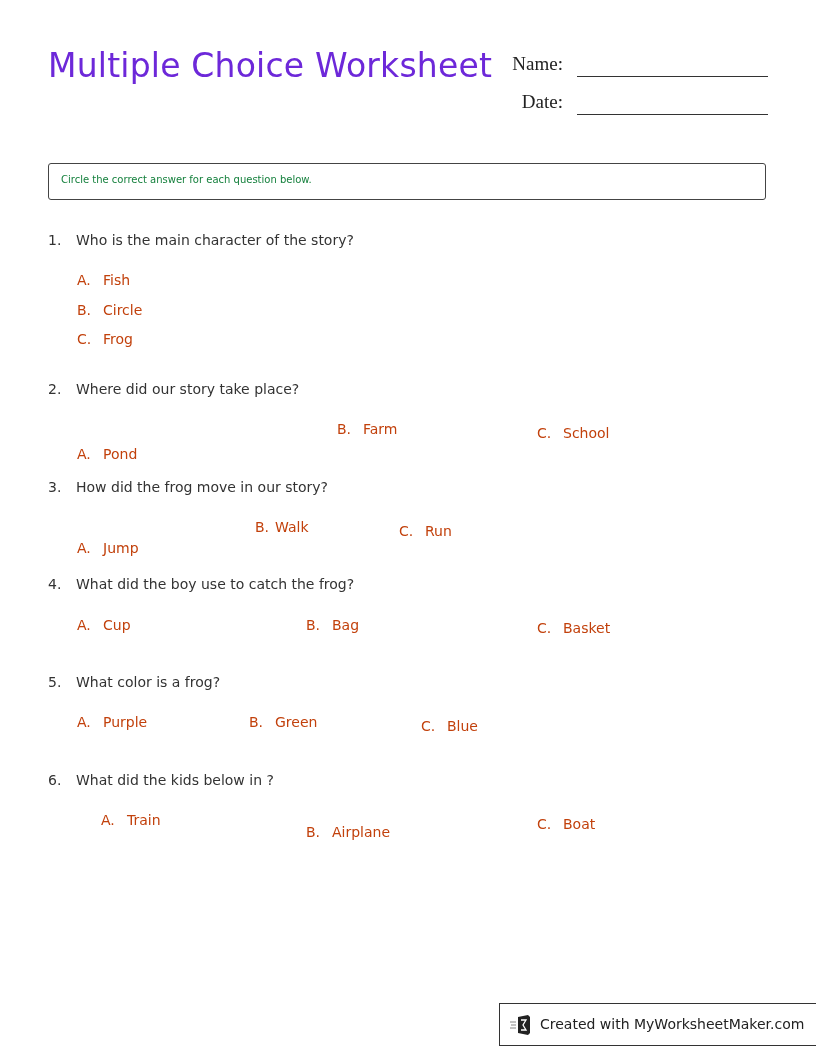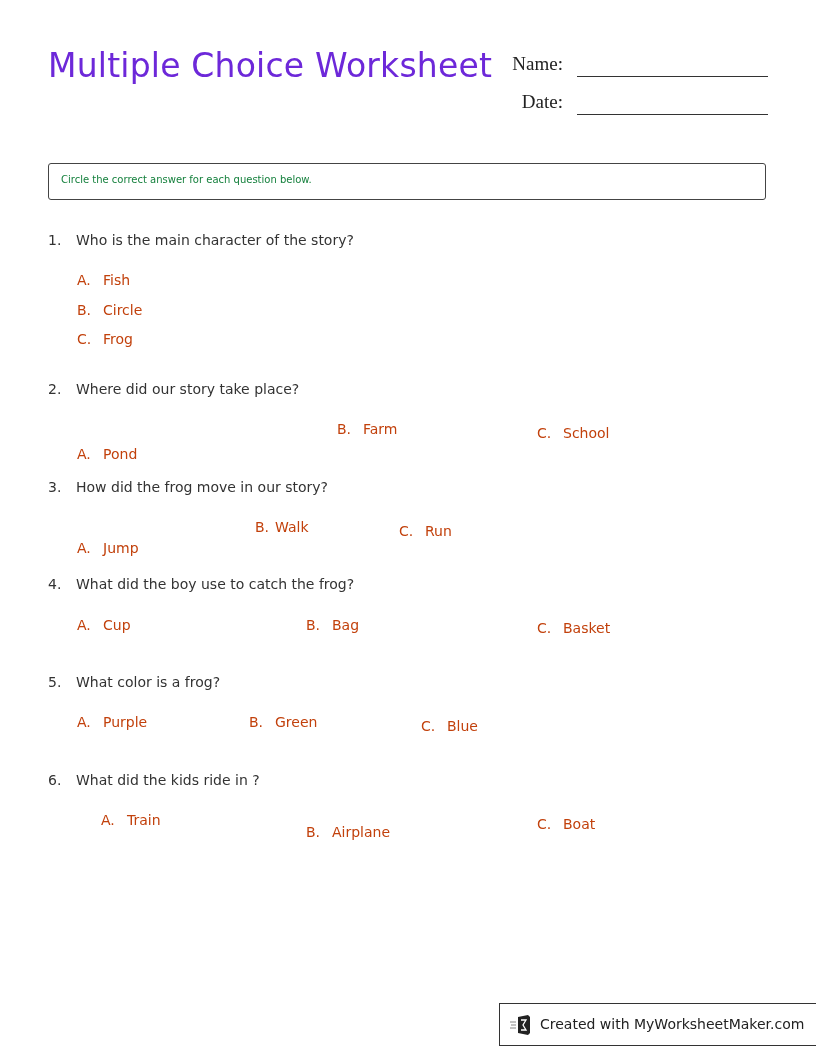--- a/index.html
+++ b/index.html
@@ -88,21 +88,21 @@
     <span class="qtext">What color is a frog?</span>
   </div>
   <div class="opt" style="left:77px; top:714px;"><span class="letter">A.</span><span>Purple</span></div>
   <div class="opt" style="left:249px; top:714px;"><span class="letter">B.</span><span>Green</span></div>
   <div class="opt" style="left:421px; top:718px;"><span class="letter">C.</span><span>Blue</span></div>
 </div>
 
 <div>
   <div class="q" style="top:772px; left:0; width:816px;">
     <span class="qnum">6.</span>
-    <span class="qtext">What did the kids ride in ?</span>
+    <span class="qtext">What did the kids below in ?</span>
   </div>
   <div class="opt" style="left:77px; top:812px;margin-left:24px;"><span class="letter">A.</span><span>Train</span></div>
   <div class="opt" style="left:306px; top:812px;margin-top:12px;"><span class="letter">B.</span><span>Airplane</span></div>
   <div class="opt" style="left:537px; top:816px;"><span class="letter">C.</span><span>Boat</span></div>
 </div>
 
 <div class="footer">
   <svg class="logo" viewBox="0 0 22 20">
     <line x1="0" y1="7" x2="6" y2="7" stroke="#888" stroke-width="1"></line>
     <line x1="1" y1="10" x2="6" y2="10" stroke="#888" stroke-width="1"></line>

